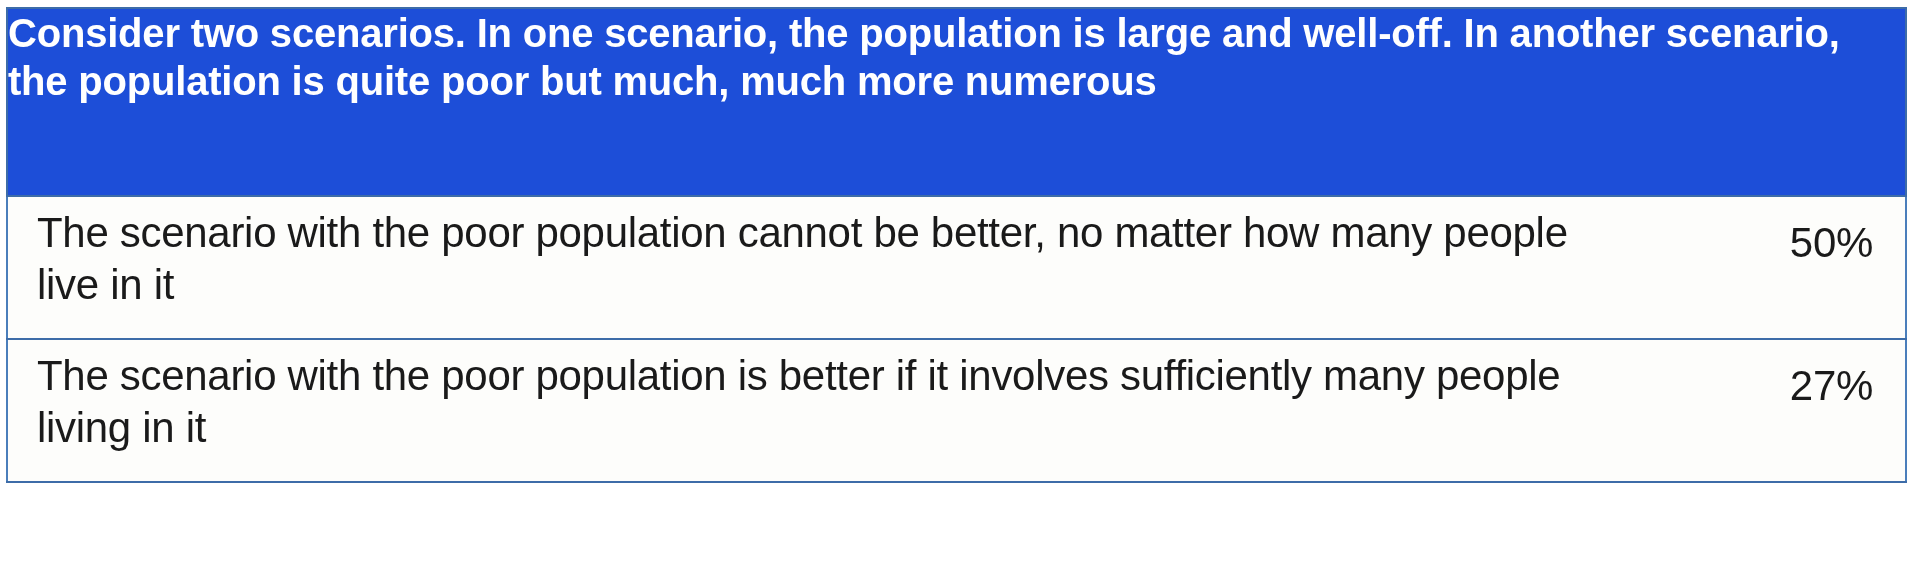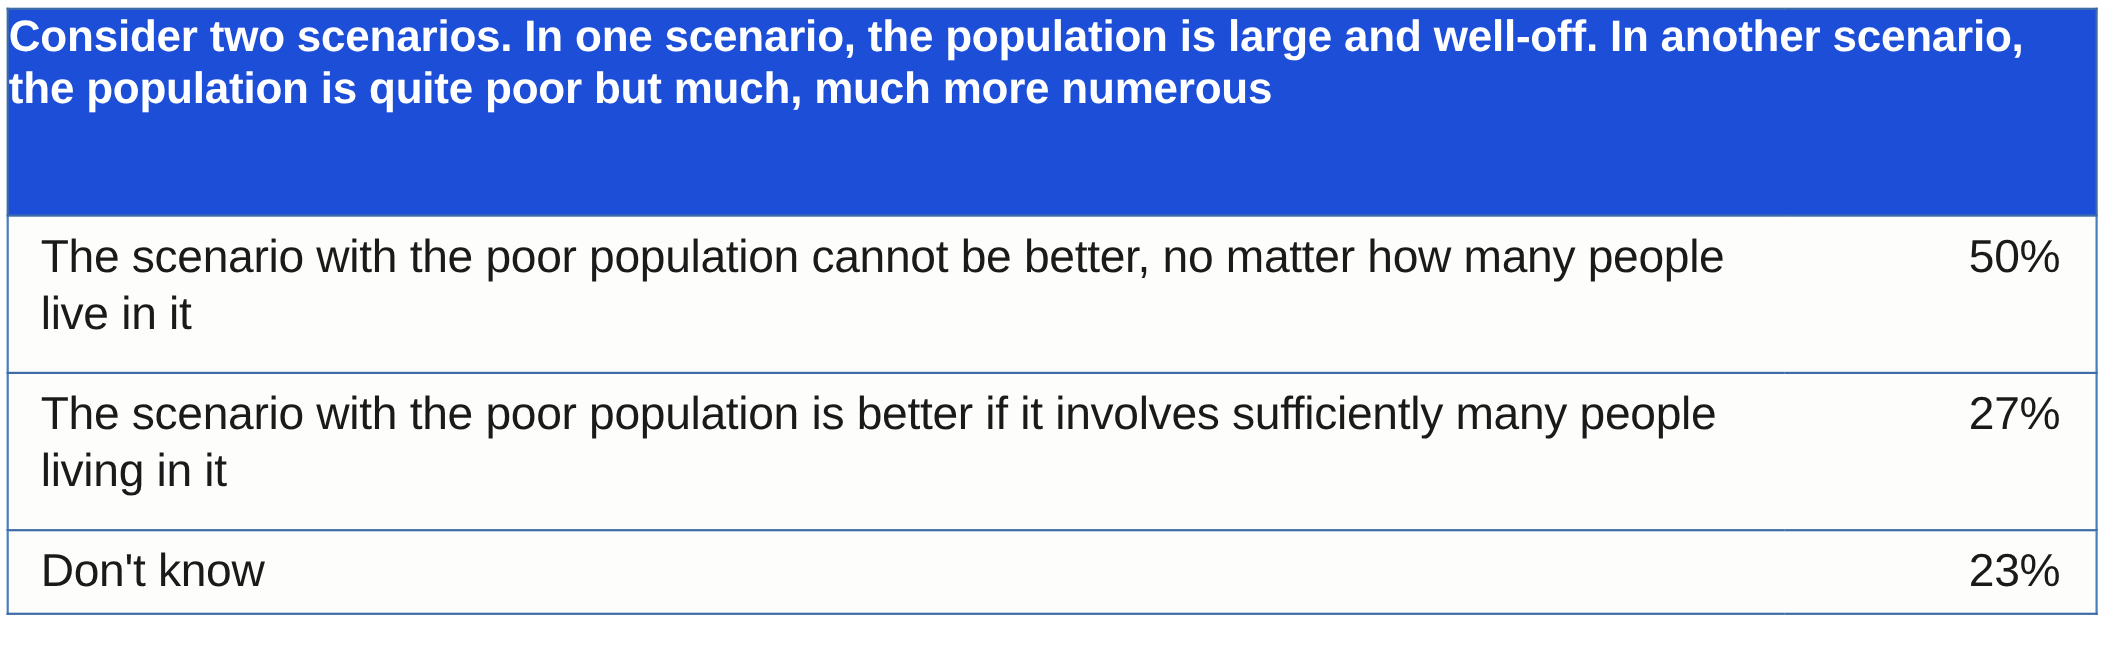--- a/index.html
+++ b/index.html
@@ -52,21 +52,21 @@
     border-left: 2px solid #4a7ebb;
     border-right: 2px solid #4a7ebb;
     border-bottom: 2px solid #3d6ca8;
     border-top: 1px solid #ffffff;
     box-sizing: border-box;
   }
   .row-cell.label {
     padding: 10px 0 12px 29px;
   }
   .row-cell.value {
-    padding: 10px 32px 12px 0;
+    padding: 20px 32px 12px 0;
     border-left: none;
     text-align: right;
   }
   .row-cell.label {
     border-right: none;
   }
 
   .answer-text {
     color: #1a1a1a;
     font-size: 42px;
@@ -113,22 +113,14 @@
 
     <tr class="row-tall">
       <td class="row-cell label">
         <div class="answer-text">The scenario with the poor population is better if it involves sufficiently many people living in it</div>
       </td>
       <td class="row-cell value">
         <div class="answer-pct">27%</div>
       </td>
     </tr>
 
-    <tr class="row-short">
-      <td class="row-cell label">
-        <div class="answer-text">Don't know</div>
-      </td>
-      <td class="row-cell value">
-        <div class="answer-pct">23%</div>
-      </td>
-    </tr>
   </tbody>
 </table>
 
 </body></html>

